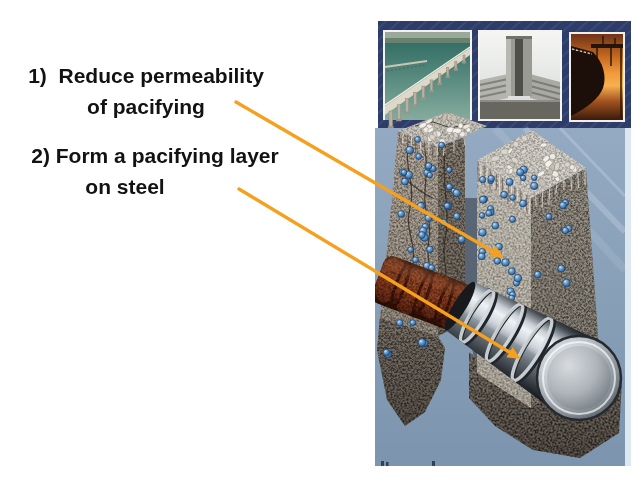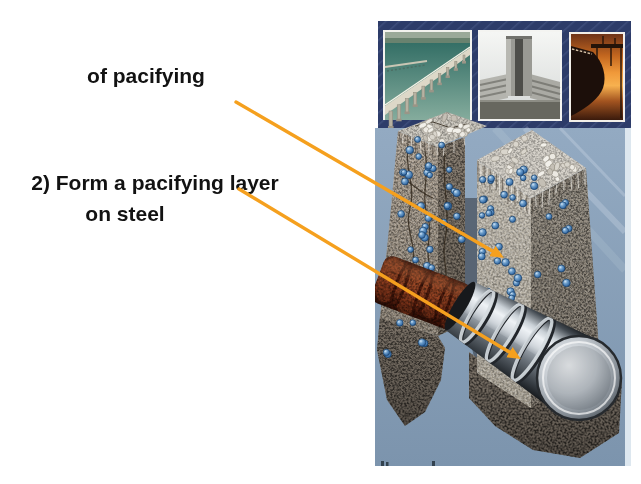--- a/index.html
+++ b/index.html
@@ -11,33 +11,34 @@
   .slide{
     position:relative;width:641px;height:484px;background:var(--bg);
     overflow:hidden;font-family:"Liberation Sans",sans-serif;
   }
   .bullet{
     position:absolute;text-align:center;font-weight:bold;
     font-size:21px;line-height:31px;color:var(--text);
   }
   .bullet .line{display:block;white-space:pre;}
   #bullet1{left:18px;top:60px;width:256px;}
-  #bullet2{left:12px;top:167px;width:286px;}
+  #bullet2{left:12px;top:140px;width:286px;}
   #bullet2 .line2{transform:translateX(-30px);}
   #illustration{position:absolute;left:375px;top:18px;}
   #arrows{position:absolute;left:0;top:0;pointer-events:none;}
   .arrow-line{stroke:var(--arrow-color);stroke-width:3.4;stroke-linecap:round;fill:none;}
   .arrow-head{fill:var(--arrow-color);}
 </style>
 </head>
 <body>
 
 <div class="slide">
 
   <div class="bullet" id="bullet1">
+    <span class="line line1">1)  Reduce permeability</span>
     <span class="line line2">of pacifying</span>
   </div>
 
   <div class="bullet" id="bullet2">
     <span class="line line1">2) Form a pacifying layer</span>
     <span class="line line2">on steel</span>
   </div>
 
   <svg id="illustration" width="256" height="448" viewBox="0 0 256 448">
     <defs>

